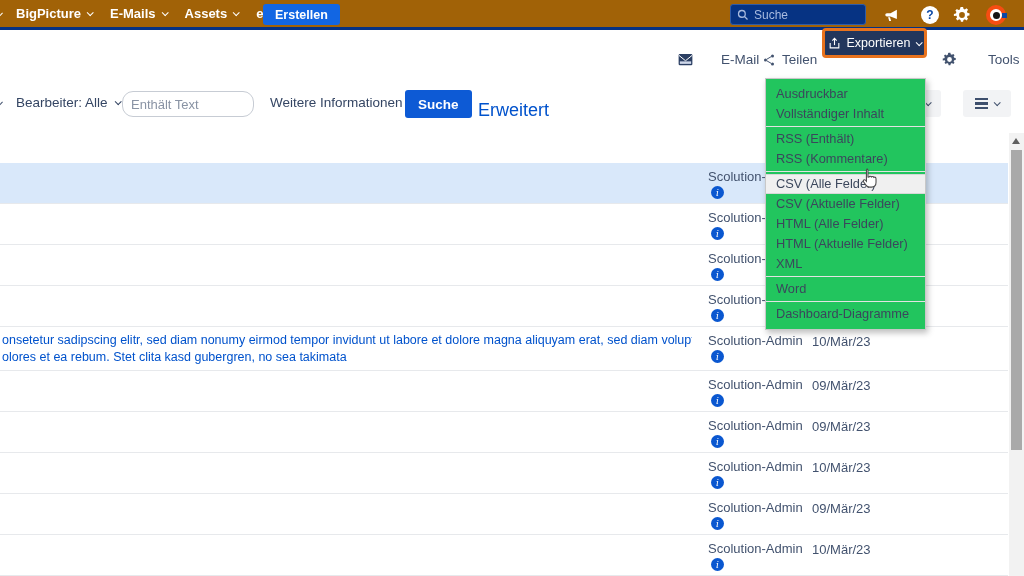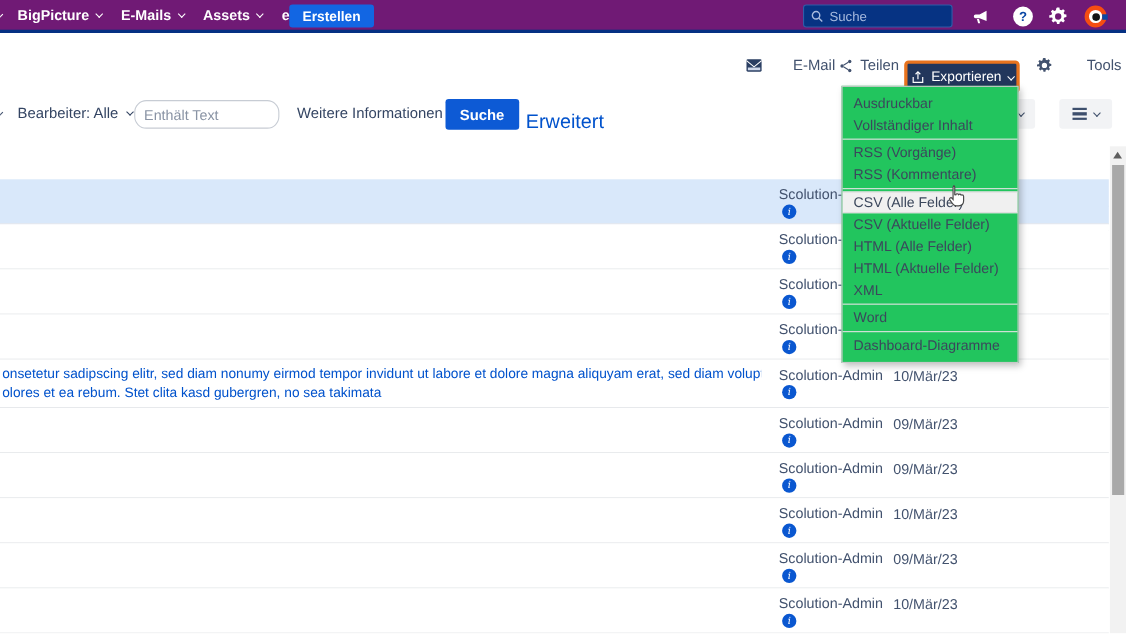--- a/index.html
+++ b/index.html
@@ -2,21 +2,21 @@
 <html><head>
 <meta charset="utf-8">
 <style>
   * { margin:0; padding:0; box-sizing:border-box; }
   body { background:#fff; }
   .screen { position:relative; width:1024px; height:576px; overflow:hidden;
             background:#fff; font-family:"Liberation Sans", sans-serif; }
 
   
   .topnav { position:absolute; left:0; top:0; width:1024px; height:30px;
-            background:#701a75; border-bottom:3px solid #053183; }
+            background:#a16207; border-bottom:3px solid #053183; }
   .nav-flex { position:absolute; left:16px; top:0; height:27px; display:flex;
               align-items:center; gap:18px; }
   .nav-item { display:flex; align-items:center; gap:6px; color:#fff;
               font-size:13px; font-weight:600; cursor:pointer; white-space:nowrap; }
   .chev { display:inline-block; width:6px; height:6px;
           border-right:1.8px solid currentColor; border-bottom:1.8px solid currentColor;
           transform:rotate(45deg) translateY(-1px); }
   .chev-sm { width:5px; height:5px; }
   .edge-chev { position:absolute; left:-5px; top:11px; color:#fff; }
   .create-btn { position:absolute; left:263px; top:4px; height:21px; padding:0 12px;
@@ -37,21 +37,21 @@
                  border:4px solid #f64d12; position:relative; }
   .avatar-logo::after { content:""; position:absolute; left:3px; top:3px; width:7px;
                  height:7px; background:#141414; border-radius:50%; }
   .avatar-logo::before { content:""; position:absolute; right:-5px; top:4px; width:5px;
                  height:5px; background:#0a47a5; }
 
   
   .tb-group { position:absolute; top:52px; display:flex; align-items:center; gap:6px;
               color:#42526e; font-size:13.5px; cursor:pointer; }
   .tb-chev { color:#42526e; }
-  .export-btn { position:absolute; left:822px; top:55px; width:105px; height:30px;
+  .export-btn { position:absolute; left:822px; top:28px; width:105px; height:30px;
                 background:#22365c; border:3px solid #e8731e; border-radius:4px;
                 display:flex; align-items:center; justify-content:center; gap:6px;
                 color:#fff; font-size:12.5px; cursor:pointer; }
   .export-btn .chev { color:#fff; }
 
   
   .filterbar { position:absolute; left:0; top:86px; width:1024px; height:36px; }
   .f-item { position:absolute; display:flex; align-items:center; gap:7px;
             color:#344563; font-size:13.5px; cursor:pointer; white-space:nowrap; }
   .f-edge-chev { position:absolute; left:-5px; top:14px; color:#42526e; }
@@ -289,21 +289,21 @@
     <span class="sb-arrow"></span>
     <span class="sb-thumb"></span>
   </div>
 
   <div class="menu">
       <div class="menu-group">
         <div class="menu-item">Ausdruckbar</div>
         <div class="menu-item">Vollständiger Inhalt</div>
       </div>
       <div class="menu-group">
-        <div class="menu-item">RSS (Vorgänge)</div>
+        <div class="menu-item">RSS (Enthält)</div>
         <div class="menu-item">RSS (Kommentare)</div>
       </div>
       <div class="menu-group">
         <div class="menu-item hover">CSV (Alle Felder)</div>
         <div class="menu-item">CSV (Aktuelle Felder)</div>
         <div class="menu-item">HTML (Alle Felder)</div>
         <div class="menu-item">HTML (Aktuelle Felder)</div>
         <div class="menu-item">XML</div>
       </div>
       <div class="menu-group">

